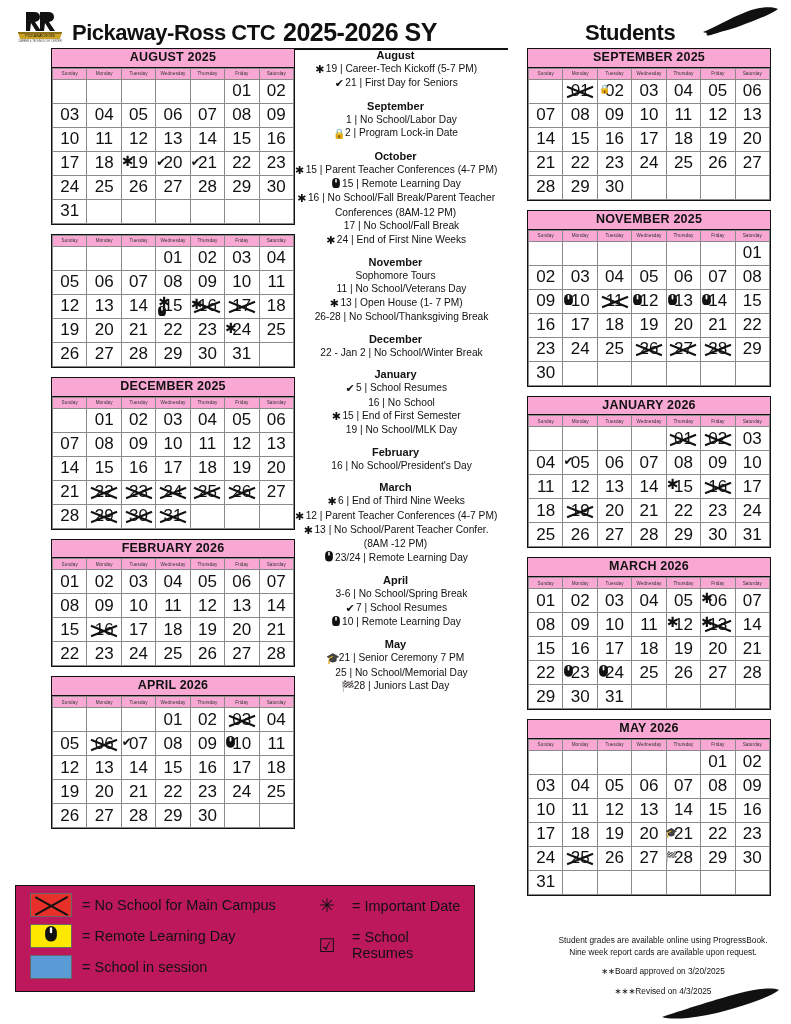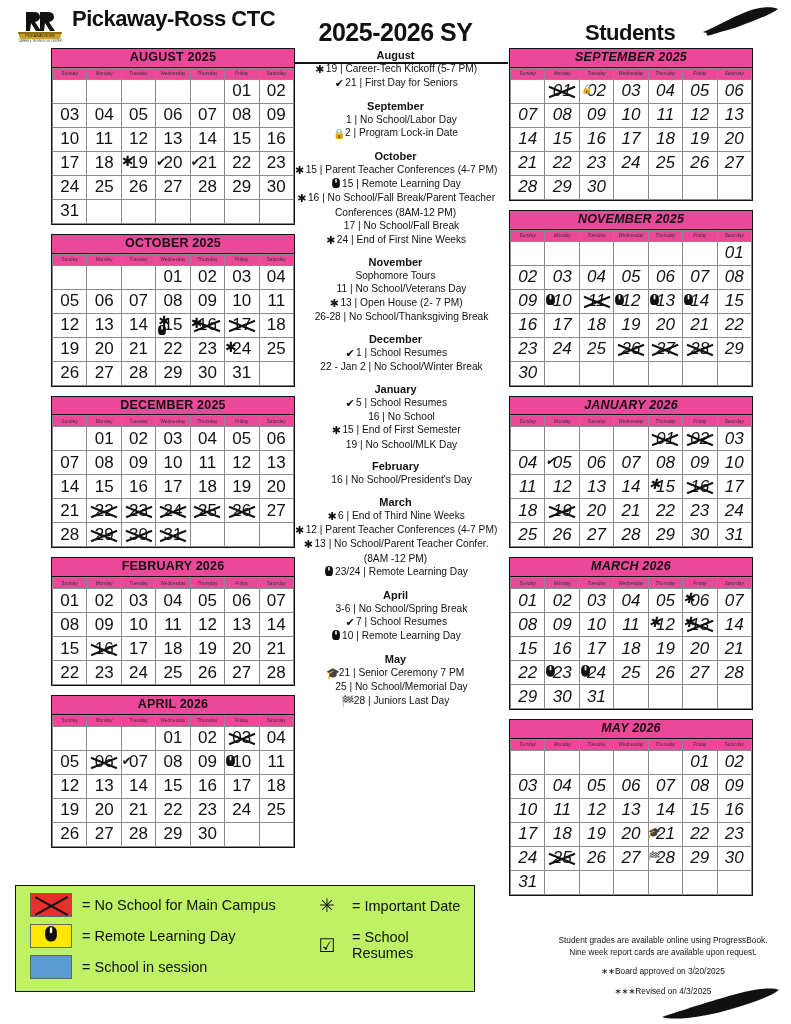--- a/index.html
+++ b/index.html
@@ -8,39 +8,39 @@
     width: 791px; height: 1024px;
     background: #ffffff;
     font-family: "Liberation Sans", sans-serif;
     color: #111111;
     position: relative;
     overflow: hidden;
   }
 
   
   #header { position:absolute; top:0; left:0; width:791px; height:48px; }
-  #logo-block { position:absolute; left:14px; top:6px; display:flex; align-items:flex-start; gap:6px; }
+  #logo-block { position:absolute; left:14px; top:6px; display:flex; align-items:flex-end; gap:6px; }
   #logo-mark { width:52px; height:40px; position:relative; }
   #school-name { font-size:22px; font-weight:bold; letter-spacing:-0.5px; white-space:nowrap; }
   #sy-title {
-    position:absolute; left:283px; top:18px; width:225px; text-align:center;
+    position:absolute; left:283px; top:18px; width:225px; text-align:left;
     font-size:25px; font-weight:bold; letter-spacing:-0.5px;
-    border-bottom:2.5px solid #111; padding-bottom:15px;
+    border-bottom:2.5px solid #111; padding-bottom:1px;
   }
   #audience-title { position:absolute; left:585px; top:20px; font-size:22px; font-weight:bold; letter-spacing:-0.5px; }
   #brush { position:absolute; left:700px; top:6px; width:80px; height:30px; }
 
   
   .cal-col { position:absolute; width:280px; }
   #col-left  { left:15px;  top:48px; }
-  #col-right { left:473px; top:48px;font-style:italic; }
+  #col-right { left:491px; top:48px; }
   #col-center{ position:absolute; left:283px; top:48px; width:225px; text-align:center; }
 
   
-  .month { border:1.6px solid #111; margin-bottom:9px; background:#ec4899;margin-left:36px; }
+  .month { border:1.6px solid #111; margin-bottom:9px; background:#f9a8d4;margin-left:36px; }
   .month-title {
     text-align:center; font-weight:bold; font-size:12.5px; letter-spacing:0.2px;
     padding:2px 0 2px; border-bottom:1.3px solid #111; line-height:1.1;
   }
   table.grid { border-collapse:collapse; width:100%; table-layout:fixed; }
   table.grid th {
     font-size:4.6px; font-weight:normal; color:#333;
     border:0.8px solid #8a8a8a; height:11px; letter-spacing:0.1px;
   }
   table.grid td {
@@ -78,21 +78,21 @@
   .ev-month.first { margin-top:1px; }
   .ev-line { font-size:10.2px; line-height:13.4px; position:relative; }
   .ev-icon { display:inline-block; width:12px; text-align:center; font-size:11px; vertical-align:-1px; }
   .ev-icon.mouse { width:12px; }
   .ev-icon.lock { color:#9a9a9a; font-size:10px; }
   .ev-icon.blank { width:12px; }
 
   
   #legend-box {
     position:absolute; left:15px; top:885px; width:460px; height:107px;
-    border:1.6px solid #111; background:#bef264;
+    border:1.6px solid #111; background:#be185d;
   }
   .lg-row { display:flex; align-items:center; gap:10px; margin:7px 0 0 14px; }
   .lg-swatch { width:42px; height:24px; border:1px solid #666; position:relative; flex:none; }
   .lg-swatch.red { background:#E8302A; }
   .lg-swatch.yellow { background:#FFE800; display:flex; align-items:center; justify-content:center; }
   .lg-swatch.blue { background:#5B9BD5; }
   .lg-swatch.red::before, .lg-swatch.red::after {
     content:""; position:absolute; left:4%; top:50%; width:92%; height:2px; background:#111;
   }
   .lg-swatch.red::before { transform:rotate(29deg); }
@@ -206,21 +206,20 @@
             <td></td>
             <td></td>
             <td></td>
             <td></td>
             <td></td>
           </tr>
         </tbody>
       </table>
     </div>
     <div class="month">
-      <div class="month-title">OCTOBER 2025</div>
       <table class="grid">
         <thead>
           <tr>
             <th>Sunday</th>
             <th>Monday</th>
             <th>Tuesday</th>
             <th>Wednesday</th>
             <th>Thursday</th>
             <th>Friday</th>
             <th>Saturday</th>
@@ -476,24 +475,23 @@
           <rect x="0" y="0" width="9" height="12" rx="4.5" fill="#111"></rect>
           <rect x="3.6" y="1" width="1.8" height="4.6" rx="0.9" fill="#fff"></rect>
         </svg></span><span>15</span> | <span>Remote Learning Day</span></div>
     <div class="ev-line"><span class="ev-icon">✱</span><span>16</span> | <span>No School/Fall Break/Parent Teacher</span></div>
     <div class="ev-line"><span>Conferences  (8AM-12 PM)</span></div>
     <div class="ev-line"><span class="ev-icon blank"></span><span>17</span> | <span>No School/Fall Break</span></div>
     <div class="ev-line"><span class="ev-icon">✱</span><span>24</span> | <span>End of First Nine Weeks</span></div>
     <div class="ev-month">November</div>
     <div class="ev-line"><span>Sophomore Tours</span></div>
     <div class="ev-line"><span class="ev-icon blank"></span><span>11</span> | <span>No School/Veterans Day</span></div>
-    <div class="ev-line"><span class="ev-icon">✱</span><span>13</span> | <span>Open House (2-  7 PM)</span></div>
+    <div class="ev-line"><span class="ev-icon">✱</span><span>13</span> | <span>Open House (1-  7 PM)</span></div>
     <div class="ev-line"><span class="ev-icon blank"></span><span>26-28</span> | <span>No School/Thanksgiving Break</span></div>
     <div class="ev-month">December</div>
-    <div class="ev-line"><span class="ev-icon">✔</span><span>1</span> | <span>School Resumes</span></div>
     <div class="ev-line"><span class="ev-icon blank"></span><span>22 - Jan 2</span> | <span>No School/Winter Break</span></div>
     <div class="ev-month">January</div>
     <div class="ev-line"><span class="ev-icon">✔</span><span>5</span> | <span>School Resumes</span></div>
     <div class="ev-line"><span class="ev-icon blank"></span><span>16</span> | <span>No School</span></div>
     <div class="ev-line"><span class="ev-icon">✱</span><span>15</span> | <span>End of First Semester</span></div>
     <div class="ev-line"><span class="ev-icon blank"></span><span>19</span> | <span>No School/MLK Day</span></div>
     <div class="ev-month">February</div>
     <div class="ev-line"><span class="ev-icon blank"></span><span>16</span> | <span>No School/President's Day</span></div>
     <div class="ev-month">March</div>
     <div class="ev-line"><span class="ev-icon">✱</span><span>6</span> | <span>End of Third Nine Weeks</span></div>

